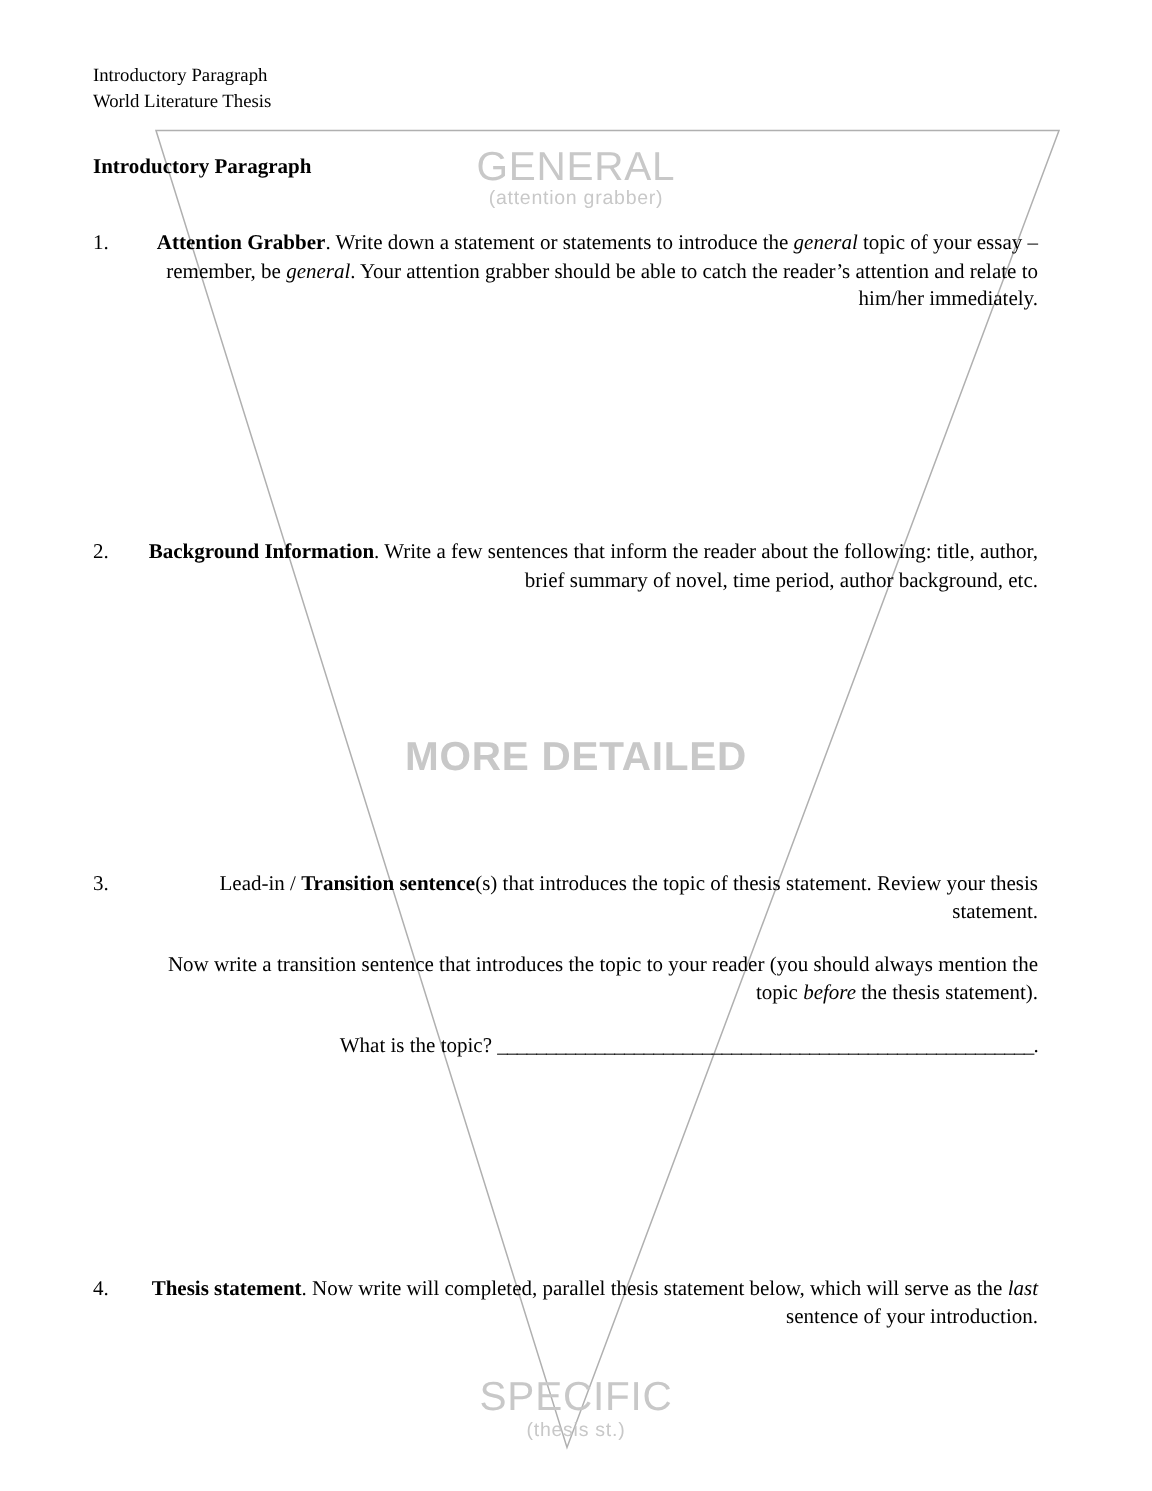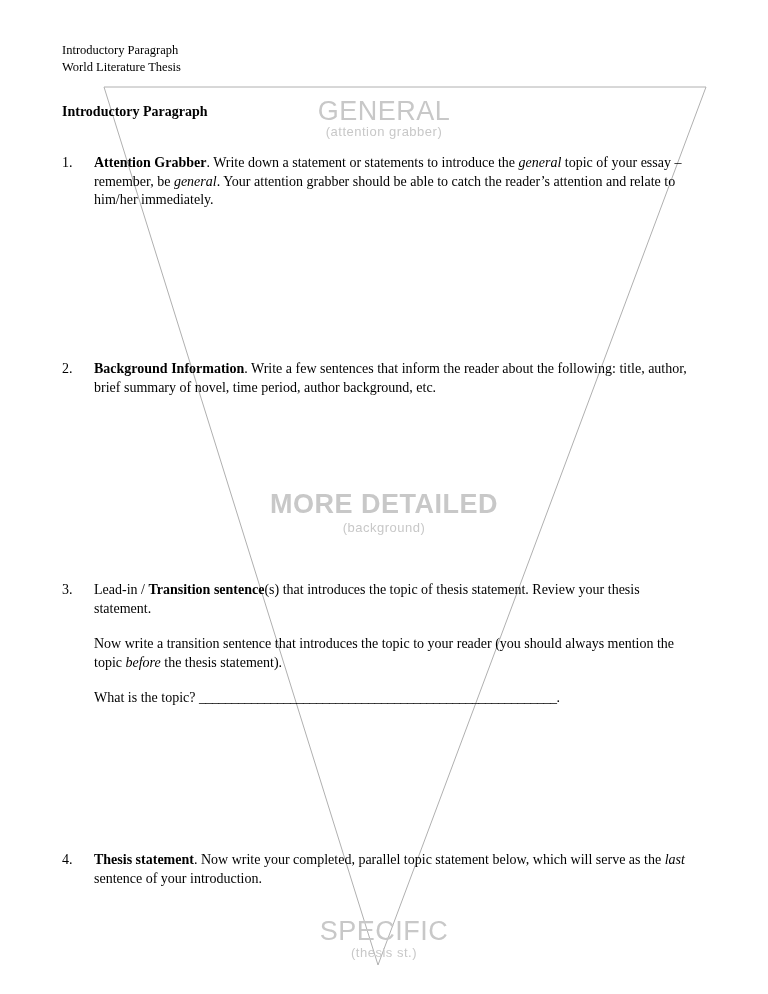--- a/index.html
+++ b/index.html
@@ -82,21 +82,21 @@
   }
   .item .num {
     position: absolute;
     left: 0;
     top: 0;
     width: 24px;
     text-align: left;
   }
   .item .body {
     margin-left: 32px;
-    text-align: left;
+    text-align: right;
   }
   .b { font-weight: bold; }
   .i { font-style: italic; }
 
   #item1 { top: 154px; }
   #item2 { top: 360px; }
   #item3 { top: 581px; }
   #item4 { top: 851px; }
 
   .sub-line {
@@ -112,21 +112,20 @@
 <div class="page">
 
   <svg class="triangle-layer" viewBox="0 0 768 994" preserveAspectRatio="none">
     <polygon points="104,87 706,87 378,965" fill="none" stroke="#b0b0b0" stroke-width="1"></polygon>
   </svg>
 
   <div class="wm-label wm-big" id="wm-general">GENERAL</div>
   <div class="wm-label wm-small" id="wm-general-sub">(attention grabber)</div>
 
   <div class="wm-label wm-big" id="wm-detailed">MORE DETAILED</div>
-  <div class="wm-label wm-small" id="wm-detailed-sub">(background)</div>
 
   <div class="wm-label wm-big" id="wm-specific">SPECIFIC</div>
   <div class="wm-label wm-small" id="wm-specific-sub">(thesis st.)</div>
 
   <div class="header">
     <div>Introductory Paragraph</div>
     <div>World Literature Thesis</div>
   </div>
 
   <div class="doc-title">Introductory Paragraph</div>
@@ -154,17 +153,17 @@
       </div>
       <div class="sub-line">
         <span>What is the topic? </span><span class="blank-rule">_______________________________________________________.</span>
       </div>
     </div>
   </div>
 
   <div class="item" id="item4">
     <span class="num">4.</span>
     <div class="body">
-      <span class="b">Thesis statement</span><span>.  Now write your completed, parallel topic statement below, which will serve as the </span><span class="i">last</span><span> sentence of your introduction.</span>
+      <span class="b">Thesis statement</span><span>.  Now write will completed, parallel thesis statement below, which will serve as the </span><span class="i">last</span><span> sentence of your introduction.</span>
     </div>
   </div>
 
 </div>
 
 </body></html>

